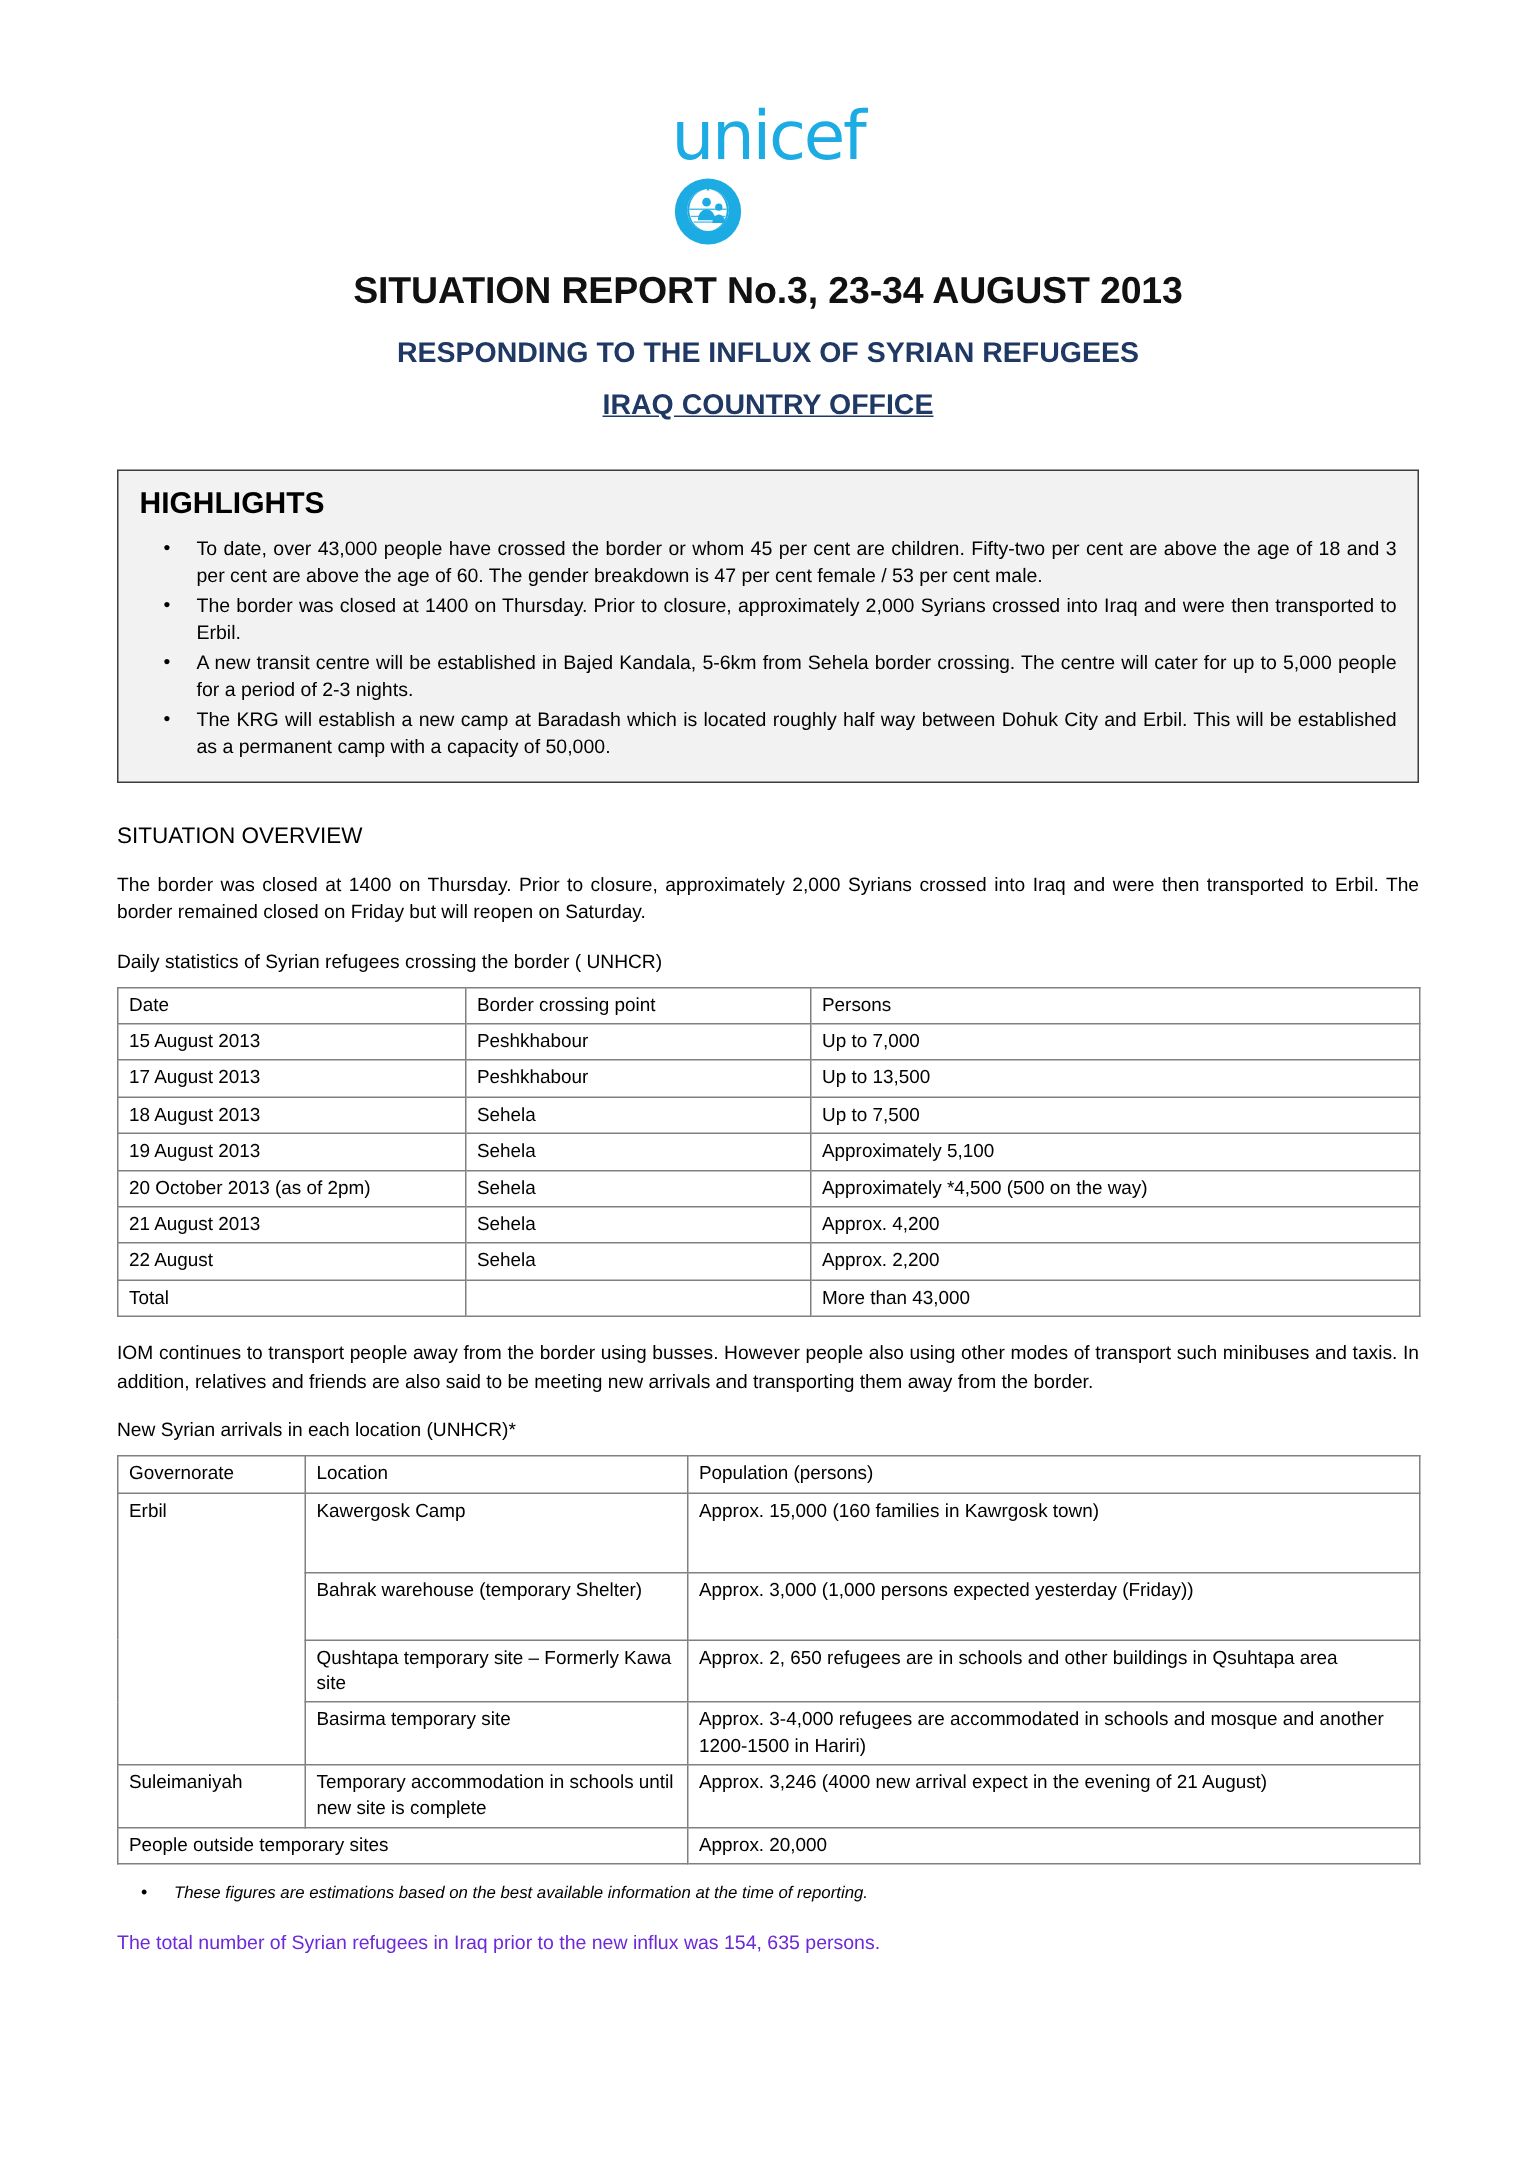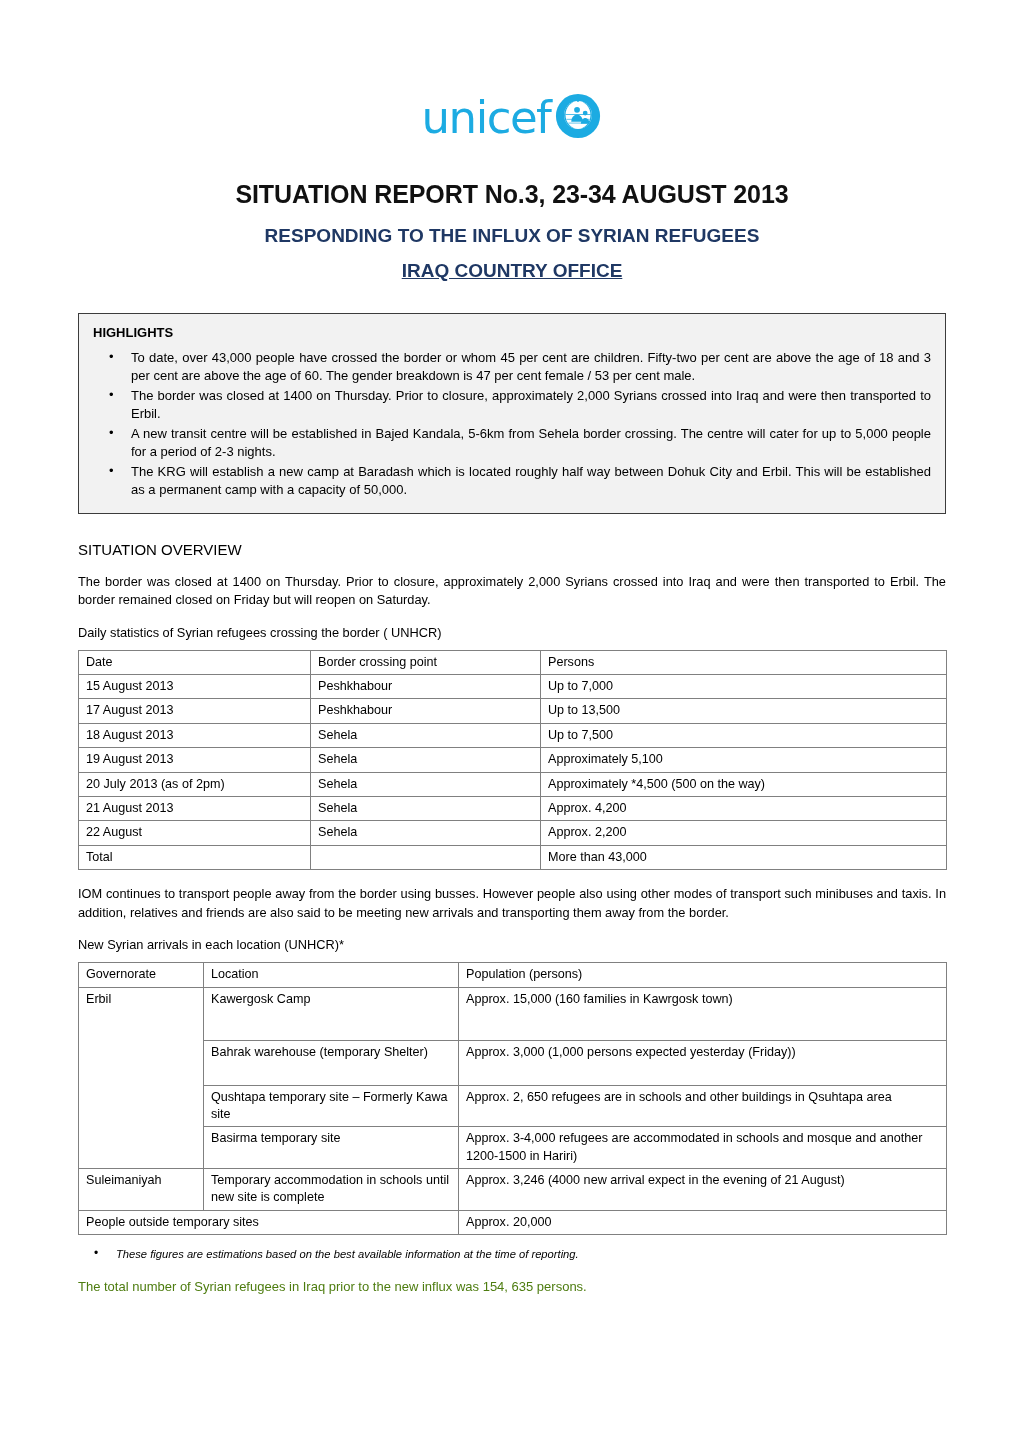--- a/index.html
+++ b/index.html
@@ -25,22 +25,23 @@
   
   .logo-wrap {
     display: flex;
     justify-content: center;
     align-items: center;
     padding-top: 88px;
     height: 56px;
   }
   .logo-inner {
     display: flex;
-    align-items: flex-end;
+    align-items: flex-start;
     gap: 4px;
+    flex-direction: column;
   }
   .logo-word {
     font-family: "DejaVu Sans", sans-serif;
     font-size: 45px;
     font-weight: 400;
     color: #1CABE2;
     letter-spacing: -1.5px;
     line-height: 1;
   }
   .logo-emblem {
@@ -76,21 +77,21 @@
 
   
   .highlights {
     margin-top: 31px;
     border: 1px solid #3c3c3c;
     background: #f2f2f2;
     padding: 11px 14px 12px 14px;
     box-sizing: border-box;
   }
   .highlights-title {
-    font-size: 13px;
+    font-size: 20px;
     font-weight: bold;
     color: #000;
     margin-bottom: 9px;
   }
   ul.hl-list {
     list-style: none;
     margin: 0;
     padding: 0;
   }
   ul.hl-list li {
@@ -175,21 +176,21 @@
     content: "\2022";
     position: absolute;
     left: 16px;
     top: -2px;
     font-size: 12px;
     font-style: normal;
   }
   p.total-line {
     font-size: 13px;
     margin: 16px 0 0 0;
-    color: #4d7c0f;
+    color: #6d28d9;
   }
 </style>
 </head>
 <body>
 
 <div class="page">
 
   <div class="logo-wrap">
     <div class="logo-inner">
       <span class="logo-word">unicef</span>
@@ -263,21 +264,21 @@
         <td>18 August 2013</td>
         <td>Sehela</td>
         <td>Up to 7,500</td>
       </tr>
       <tr>
         <td>19 August 2013</td>
         <td>Sehela</td>
         <td>Approximately 5,100</td>
       </tr>
       <tr>
-        <td>20 July 2013 (as of 2pm)</td>
+        <td>20 October 2013 (as of 2pm)</td>
         <td>Sehela</td>
         <td>Approximately *4,500 (500 on the way)</td>
       </tr>
       <tr>
         <td>21 August 2013</td>
         <td>Sehela</td>
         <td>Approx. 4,200</td>
       </tr>
       <tr>
         <td>22 August</td>

